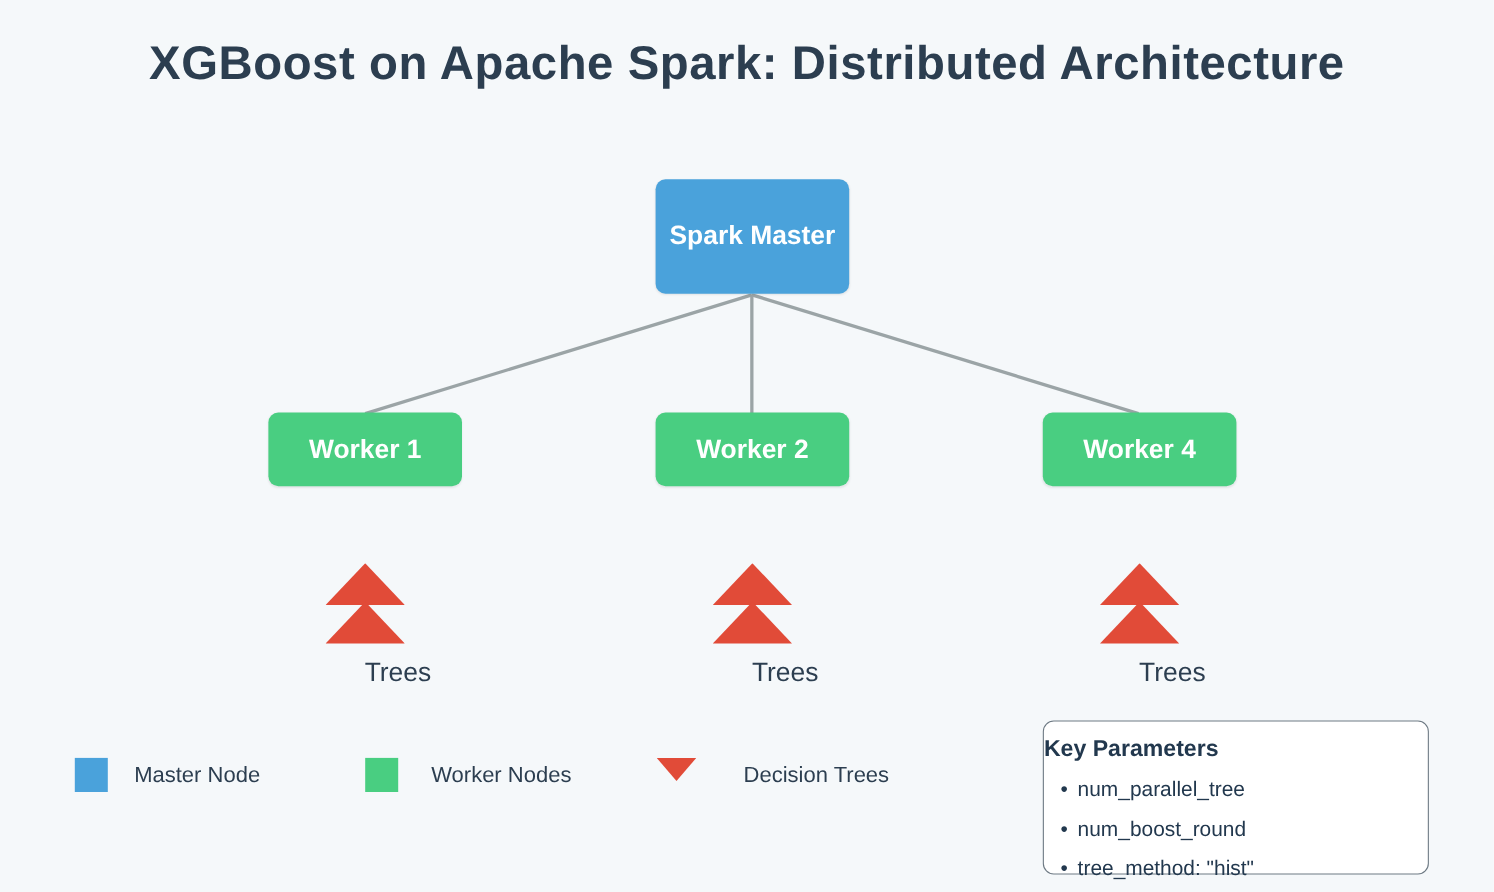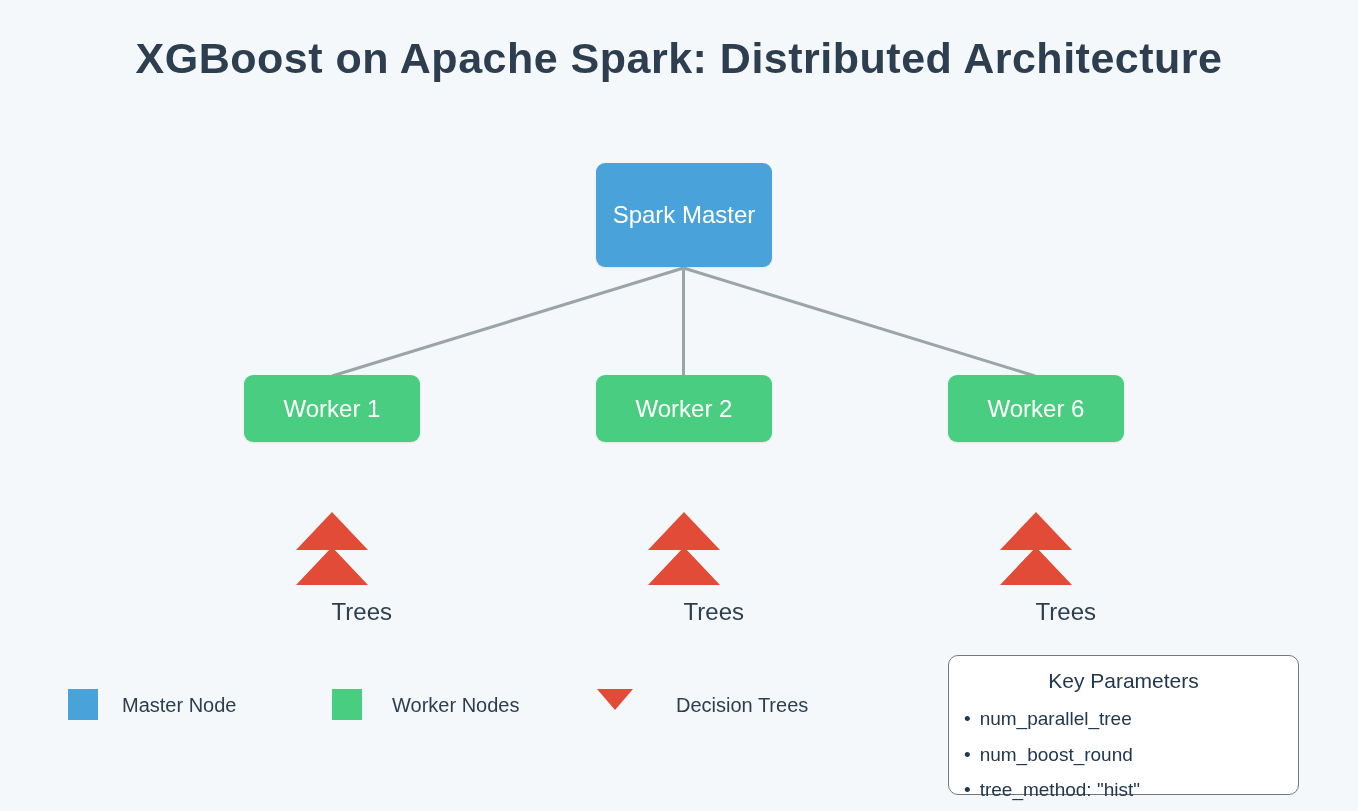--- a/index.html
+++ b/index.html
@@ -25,20 +25,21 @@
     position: absolute; left: 0; top: 0;
     width: 1358px; height: 811px;
     pointer-events: none;
   }
   .node {
     position: absolute;
     border-radius: 9px;
     display: flex; align-items: center; justify-content: center;
     font-size: 24px;
     box-shadow: 0 1px 2px rgba(0,0,0,0.08);
+    font-weight: bold;
   }
   .node-master { left: 596px; top: 163px; width: 176px; height: 104px; }
   .node-worker { top: 375px; width: 176px; height: 67px; }
   .node-worker.w1 { left: 244px; }
   .node-worker.w2 { left: 596px; }
   .node-worker.w3 { left: 948px; }
   .tree-icon { position: absolute; top: 512px; width: 72px; height: 74px; }
   .tree-icon.t1 { left: 296px; }
   .tree-icon.t2 { left: 648px; }
   .tree-icon.t3 { left: 1000px; }
@@ -60,21 +61,21 @@
   .legend-label.lb1 { left: 122px; }
   .legend-label.lb2 { left: 392px; }
   .legend-label.lb3 { left: 648px; }
   .panel {
     position: absolute;
     left: 948px; top: 655px; width: 351px; height: 140px;
     border-radius: 10px;
   }
   .panel-title {
     position: absolute; left: 0; right: 0; top: 13px;
-    text-align: center; font-size: 21px; font-weight: normal;
+    text-align: left; font-size: 21px; font-weight: bold;
   }
   .panel-item {
     position: absolute; left: 16px; right: 8px;
     font-size: 19px; line-height: 24px;
     white-space: nowrap;
   }
   .panel-item.pi1 { top: 707px; }
   .panel-item.pi2 { top: 743px; }
   .panel-item.pi3 { top: 778px; }
   .panel-item .bullet { margin-right: 9px; }
@@ -98,21 +99,21 @@
     <span>Spark Master</span>
   </div>
 
   <div class="node node-worker w1" style="background: rgb(73, 206, 129); color: rgb(255, 255, 255);">
     <span>Worker 1</span>
   </div>
   <div class="node node-worker w2" style="background: rgb(73, 206, 129); color: rgb(255, 255, 255);">
     <span>Worker 2</span>
   </div>
   <div class="node node-worker w3" style="background: rgb(73, 206, 129); color: rgb(255, 255, 255);">
-    <span>Worker 6</span>
+    <span>Worker 4</span>
   </div>
 
   <svg class="tree-icon t1" viewBox="0 0 72 74" xmlns="http://www.w3.org/2000/svg">
     <polygon points="36,0 0,38 72,38" fill="#e14b38"></polygon>
     <polygon points="36,35 0,73 72,73" fill="#e14b38"></polygon>
   </svg>
   <svg class="tree-icon t2" viewBox="0 0 72 74" xmlns="http://www.w3.org/2000/svg">
     <polygon points="36,0 0,38 72,38" fill="#e14b38"></polygon>
     <polygon points="36,35 0,73 72,73" fill="#e14b38"></polygon>
   </svg>

